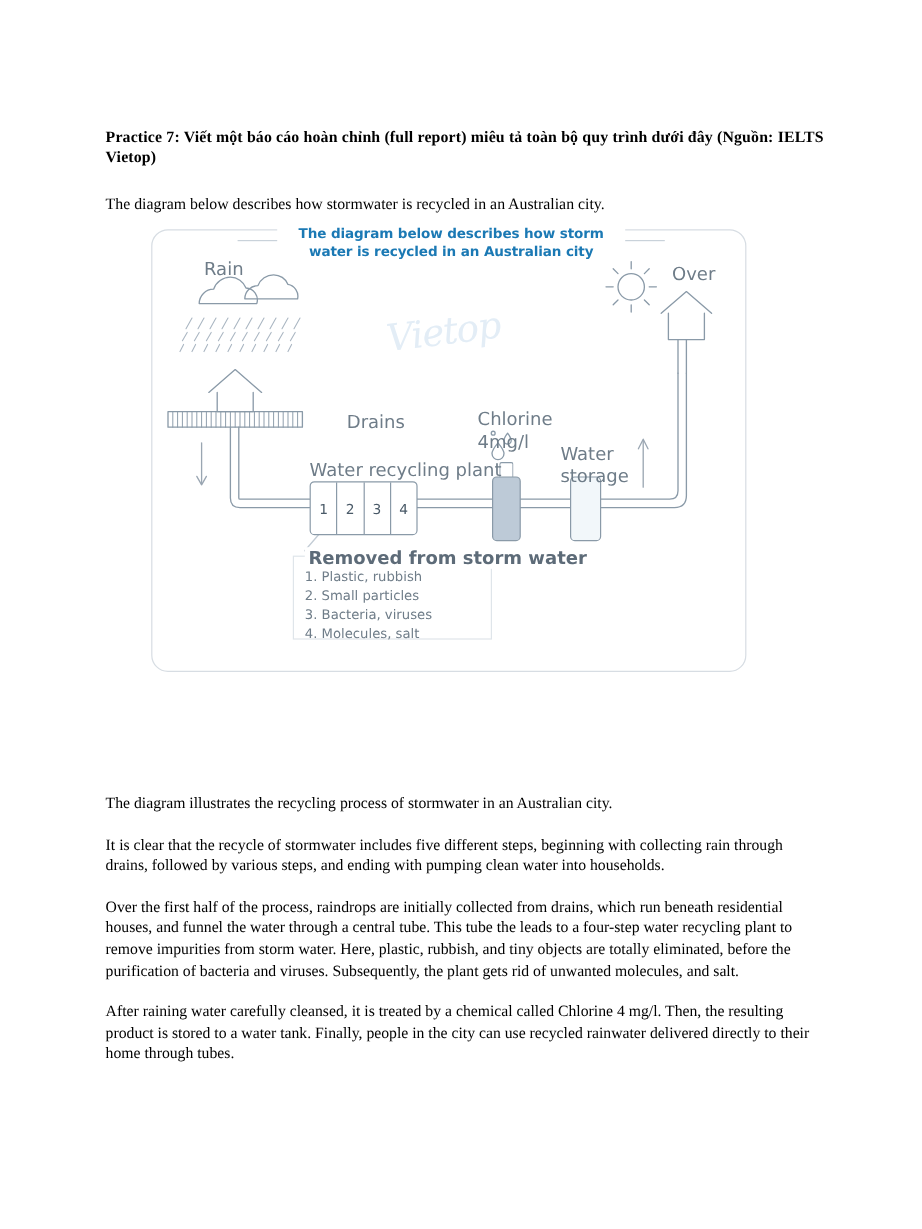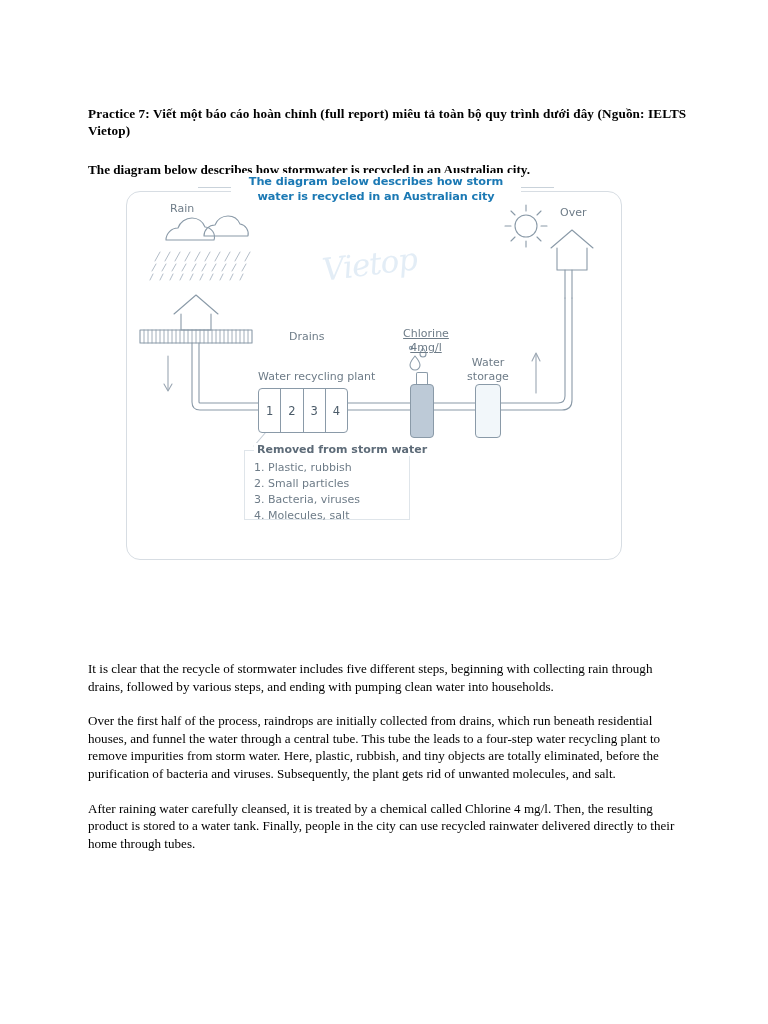--- a/index.html
+++ b/index.html
@@ -32,21 +32,21 @@
   }
 
   .heading {
     font-weight: bold;
     font-size: 13.2px;
     line-height: 1.30;
     letter-spacing: 0.01em;
     margin: 0 0 0 0;
   }
   .heading-2 {
-    font-weight: bold;
+    font-weight: normal;
     font-size: 13.2px;
     line-height: 1.30;
     margin: 22px 0 0 0;
   }
 
   
   .figure {
     position: relative;
     margin: 0;
     width: 600px;
@@ -58,21 +58,21 @@
     top: 13px;
     width: 494px;
     height: 367px;
     border: 1px solid #d7dde3;
     border-radius: 14px;
     background: #ffffff;
   }
   .diagram-inner {
     position: absolute;
     left: 38px;
-    top: 0;
+    top: 13px;
     width: 468px;
     height: 367px;
   }
 
   .fig-title {
     position: absolute;
     left: 105px;
     top: -5px;
     width: 290px;
     text-align: center;
@@ -92,21 +92,21 @@
     border-top: 1px solid #c9d2da;
     width: 36px;
   }
   .title-rule.left  { left: 72px; }
   .title-rule.right { left: 392px; }
 
   .lbl {
     position: absolute;
     font-family: "DejaVu Sans", "Liberation Sans", sans-serif;
     color: #6e7c88;
-    font-size: 11px;
+    font-size: 15px;
     line-height: 1.25;
     white-space: pre-line;
   }
 
   .watermark {
     position: absolute;
     left: 196px;
     top: 68px;
     font-family: "DejaVu Serif", serif;
     font-style: italic;
@@ -134,21 +134,21 @@
     height: 68px;
     border: 1px solid #dfe5ea;
     background: #ffffff;
   }
   .legend-title {
     position: absolute;
     left: 128px;
     top: 265px;
     font-family: "DejaVu Sans", "Liberation Sans", sans-serif;
     font-weight: bold;
-    font-size: 11px;
+    font-size: 15px;
     color: #5d6b78;
     background: #ffffff;
     padding: 0 3px;
     white-space: nowrap;
   }
   .legend-list {
     position: absolute;
     left: 128px;
     top: 282px;
     font-family: "DejaVu Sans", "Liberation Sans", sans-serif;
@@ -333,37 +333,38 @@
         </div>
 
         <div class="tank-chlorine-neck"></div>
         <div class="tank tank-chlorine"></div>
         <div class="tank tank-storage"></div>
 
         <div class="lbl" style="left:44px; top:24px;">Rain</div>
         <div class="lbl" style="left:134px; top:152px;padding-left:29px;">Drains</div>
         <div class="lbl" style="left:434px; top:28px;">Over</div>
         <div class="lbl" style="left:132px; top:192px;">Water recycling plant</div>
-        <div class="lbl" style="left:272px; top:149px; text-align:center; width:56px;text-decoration:underline;">Chlorine
+        <div class="lbl" style="left:272px; top:149px; width:56px;">Chlorine
 4mg/l</div>
         <div class="lbl" style="left:341px; top:178px; text-align:center; width:42px;">Water
 storage</div>
 
         <div class="legend"></div>
         <div class="legend-title">Removed from storm water</div>
         <div class="legend-list">
           <div>1. Plastic, rubbish</div>
           <div>2. Small particles</div>
           <div>3. Bacteria, viruses</div>
           <div>4. Molecules, salt</div>
         </div>
 
       </div>
     </div>
   </div>
 
   <div class="body-text">
+    <p>The diagram illustrates the recycling process of stormwater in an Australian city.</p>
     <p>It is clear that the recycle of stormwater includes five different steps, beginning with collecting rain through drains, followed by various steps, and ending with pumping clean water into households.</p>
     <p>Over the first half of the process, raindrops are initially collected from drains, which run beneath residential houses, and funnel the water through a central tube. This tube the leads to a four-step water recycling plant to remove impurities from storm water. Here, plastic, rubbish, and tiny objects are totally eliminated, before the purification of bacteria and viruses. Subsequently, the plant gets rid of unwanted molecules, and salt.</p>
     <p>After raining water carefully cleansed, it is treated by a chemical called Chlorine 4 mg/l. Then, the resulting product is stored to a water tank. Finally, people in the city can use recycled rainwater delivered directly to their home through tubes.</p>
   </div>
 
 </div>
 
 </body></html>

